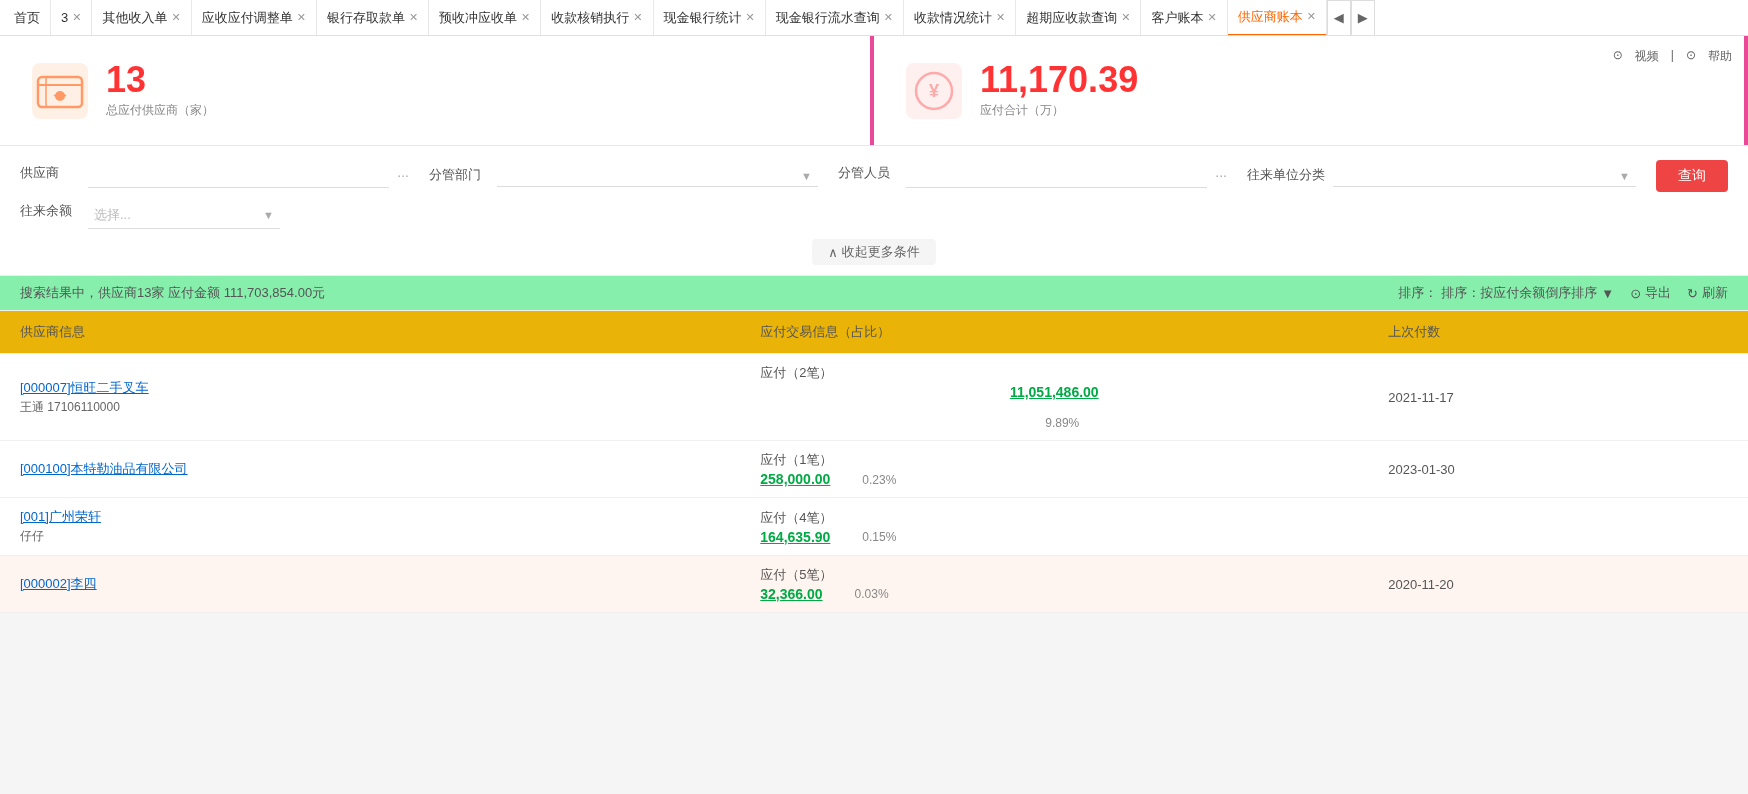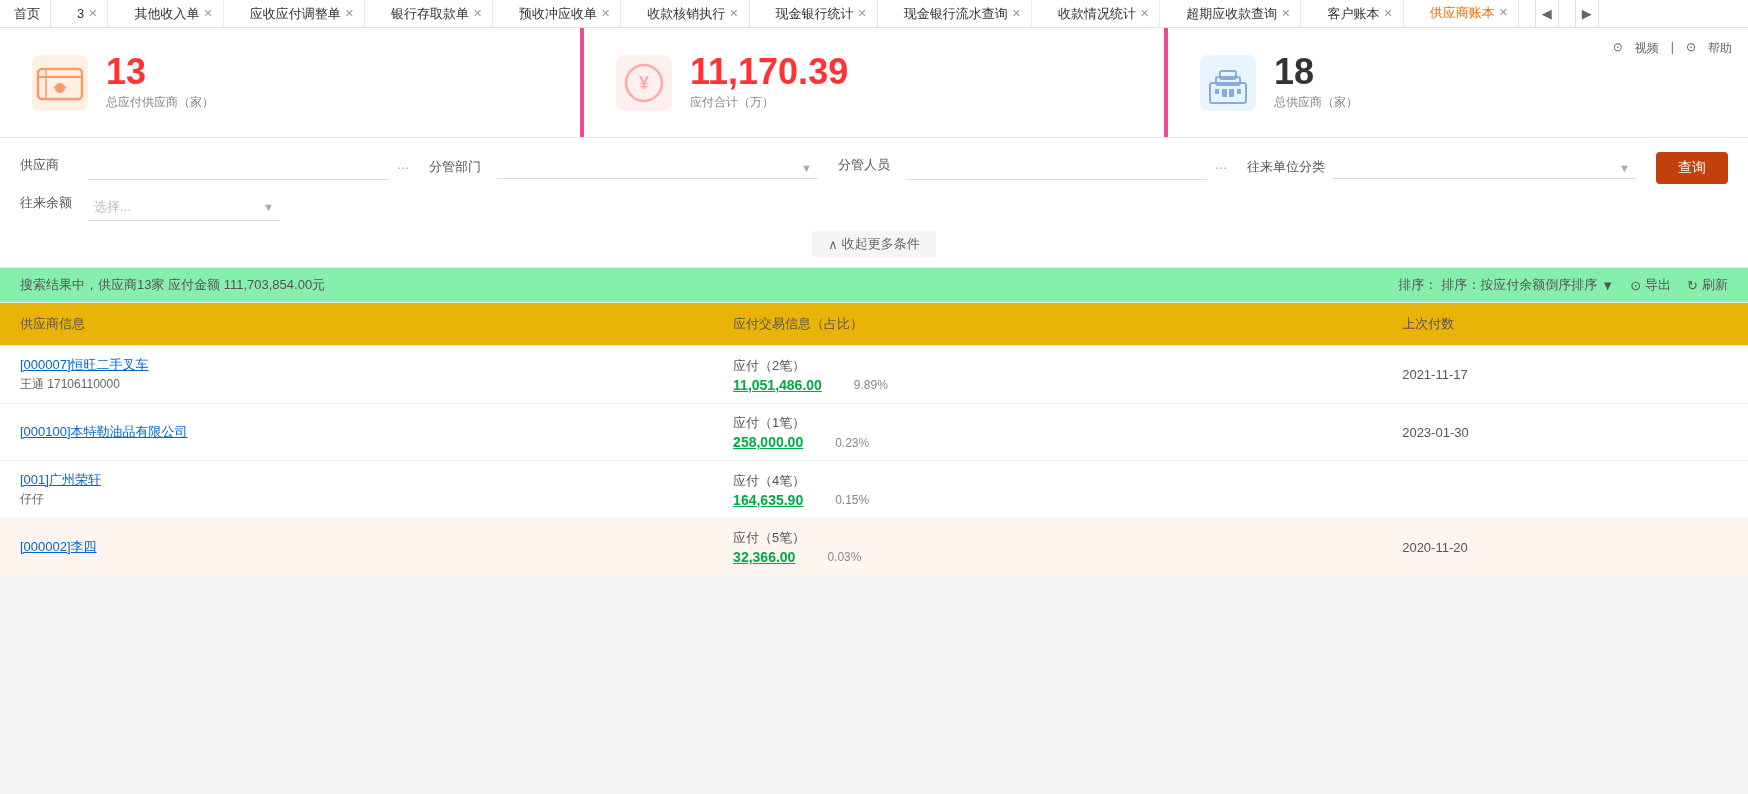--- a/index.html
+++ b/index.html
@@ -1,19 +1,19 @@
 <!DOCTYPE html>
 <html><head>
   <meta charset="utf-8">
   <style>
     * { margin: 0; padding: 0; box-sizing: border-box; }
     body { font-family: "Microsoft YaHei", "PingFang SC", sans-serif; font-size: 13px; background: #f5f5f5; color: #333; width: 1748px; overflow-x: hidden; }
 
     
-    .top-nav { background: #fff; border-bottom: 1px solid #e0e0e0; display: flex; align-items: center; height: 28px; padding: 0 4px; white-space: nowrap; overflow: hidden; gap: 16px; }
+    .top-nav { background: #fff; border-bottom: 1px solid #e0e0e0; display: flex; align-items: center; height: 36px; padding: 0 4px; white-space: nowrap; overflow: hidden; }
     .nav-tab { display: inline-flex; align-items: center; padding: 0 10px; height: 36px; font-size: 13px; color: #333; cursor: pointer; border-right: 1px solid #e8e8e8; gap: 4px; }
     .nav-tab .close-btn { color: #999; font-size: 11px; cursor: pointer; }
     .nav-tab.active { color: #ff6600; border-bottom: 2px solid #ff6600; }
     .nav-arrow { width: 24px; height: 36px; display: flex; align-items: center; justify-content: center; cursor: pointer; color: #666; border: 1px solid #ddd; background: #fff; }
 
     
     .stats-bar { background: #fff; display: flex; align-items: stretch; border-bottom: 1px solid #e8e8e8; height: 110px; position: relative; }
     .stat-block { display: flex; align-items: center; gap: 16px; padding: 16px 30px; flex: 1; border-right: 4px solid #ec4899; }
     .stat-icon { width: 60px; height: 60px; display: flex; align-items: center; justify-content: center; }
     .stat-icon svg { width: 56px; height: 56px; }
@@ -28,21 +28,21 @@
     .filter-area { background: #fff; padding: 14px 20px 10px; border-bottom: 1px solid #eee; }
     .filter-row { display: flex; align-items: center; gap: 20px; margin-bottom: 10px; }
     .filter-item { display: flex; align-items: flex-start; gap: 8px; flex: 1; }
     .filter-label { font-size: 13px; color: #555; white-space: nowrap; min-width: 60px; }
     .filter-input { flex: 1; border: none; border-bottom: 1px solid #ddd; padding: 4px 6px; font-size: 13px; color: #333; outline: none; background: transparent; }
     .filter-input::placeholder { color: #bbb; }
     .filter-select { display: flex; align-items: center; flex: 1; border: none; border-bottom: 1px solid #ddd; padding: 4px 6px; cursor: pointer; justify-content: space-between; }
     .filter-select-text { color: #bbb; font-size: 13px; }
     .filter-select-arrow { color: #aaa; font-size: 11px; }
     .filter-dots { color: #aaa; font-size: 14px; cursor: pointer; }
-    .query-btn { background: #c2410c; color: #fff; border: none; padding: 7px 22px; border-radius: 4px; font-size: 14px; cursor: pointer; white-space: nowrap; }
+    .query-btn { background: #ef4444; color: #fff; border: none; padding: 7px 22px; border-radius: 4px; font-size: 14px; cursor: pointer; white-space: nowrap; }
     .collapse-btn { display: flex; align-items: center; justify-content: center; gap: 4px; color: #666; font-size: 13px; cursor: pointer; padding: 4px 16px; background: #f5f5f5; border-radius: 4px; width: fit-content; margin: 0 auto; }
 
     
     .result-bar { background: #86efac; padding: 8px 20px; display: flex; align-items: center; justify-content: space-between; border-bottom: 1px solid #eee; }
     .result-info { font-size: 13px; color: #555; }
     .result-actions { display: flex; align-items: center; gap: 16px; font-size: 13px; color: #555; }
     .sort-select { display: flex; align-items: center; gap: 4px; cursor: pointer; color: #555; }
     .action-btn { display: flex; align-items: center; gap: 4px; cursor: pointer; color: #555; }
 
     
@@ -145,38 +145,20 @@
         <circle cx="28" cy="28" r="18" fill="none" stroke="#ffaaaa" stroke-width="2.5"></circle>
         <text x="28" y="34" text-anchor="middle" font-size="18" fill="#ffaaaa" font-weight="bold">¥</text>
       </svg>
     </div>
     <div class="stat-info">
       <div class="stat-number">11,170.39</div>
       <div class="stat-label">应付合计（万）</div>
     </div>
   </div>
 
-  <div class="stat-block last">
-    <div class="stat-icon">
-      <svg viewBox="0 0 56 56" fill="none" xmlns="http://www.w3.org/2000/svg">
-        <rect width="56" height="56" rx="8" fill="#e8f4ff"></rect>
-        <rect x="10" y="28" width="36" height="20" rx="2" fill="none" stroke="#88aadd" stroke-width="2"></rect>
-        <rect x="16" y="22" width="24" height="8" rx="2" fill="none" stroke="#88aadd" stroke-width="2"></rect>
-        <rect x="20" y="16" width="16" height="8" rx="2" fill="none" stroke="#88aadd" stroke-width="2"></rect>
-        <rect x="22" y="34" width="5" height="8" fill="#88aadd"></rect>
-        <rect x="29" y="34" width="5" height="8" fill="#88aadd"></rect>
-        <rect x="15" y="34" width="4" height="5" fill="#88aadd"></rect>
-        <rect x="37" y="34" width="4" height="5" fill="#88aadd"></rect>
-      </svg>
-    </div>
-    <div class="stat-info">
-      <div class="stat-number" style="color:#333;">18</div>
-      <div class="stat-label">总供应商（家）</div>
-    </div>
-  </div>
 
   <div class="top-right-links">
     <span>⊙</span>
     <a>视频</a>
     <span>|</span>
     <span>⊙</span>
     <a>帮助</a>
   </div>
 </div>
 
@@ -266,21 +248,21 @@
           <span>上次付数</span>
         </th>
       </tr>
     </thead>
     <tbody id="table-body">
         <tr>
           <td><a class="supplier-link">[000007]恒旺二手叉车</a><div class="supplier-sub">王通  17106110000</div></td>
           <td>
             <div class="tx-info">
               <span class="tx-label">应付（2笔）</span>
-              <div style="display: flex; align-items: center; gap: 16px;">
+              <div style="display: flex; align-items: center; gap: 16px; flex-direction: column;">
                 <a class="amount-green">11,051,486.00</a>
                 <span class="tx-pct">9.89%</span>
               </div>
             </div>
           </td>
           <td><span class="date-text">2021-11-17</span></td>
         </tr>
         <tr>
           <td><a class="supplier-link">[000100]本特勒油品有限公司</a></td>
           <td>

